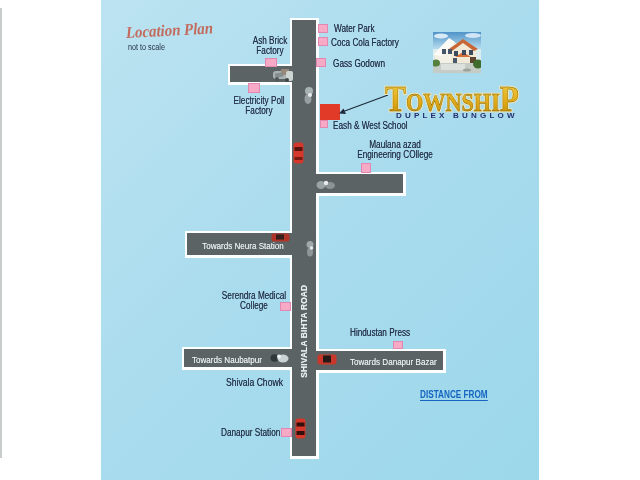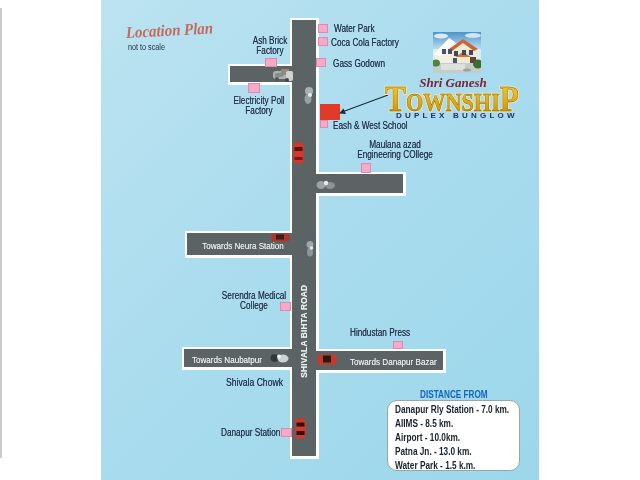--- a/index.html
+++ b/index.html
@@ -130,47 +130,37 @@
     <rect x="36" y="18" width="4" height="5" fill="#3c4a5e"></rect>
     <rect x="37" y="25" width="6" height="10" fill="#5e4630"></rect>
     <rect x="20" y="26" width="4" height="5" fill="#4a586c"></rect>
     <rect x="0" y="31" width="48" height="10" fill="#c5cbc5"></rect>
     <rect x="8" y="32" width="24" height="6" fill="#dde1dd"></rect>
     <ellipse cx="3" cy="31" rx="4" ry="3.5" fill="#55803e"></ellipse>
     <ellipse cx="45" cy="32" rx="5" ry="4.5" fill="#3f6b2c"></ellipse>
     <ellipse cx="34" cy="38" rx="4" ry="1.5" fill="#9aa39a"></ellipse>
   </svg>
 
-  <div class="abs" style="left:408px;top:74.5px;width:90px;text-align:center;font-family:'Liberation Serif',serif;font-style:italic;font-weight:bold;font-size:13px;color:#7b2433">Shri Ganesh</div>
 
   <svg class="abs" style="left:382px;top:84px" width="140" height="30" viewBox="0 0 140 30">
     <defs>
       <linearGradient id="gold" x1="0" y1="0" x2="0" y2="1">
         <stop offset="0" stop-color="#f2d24a"></stop>
         <stop offset="0.55" stop-color="#e2ac1a"></stop>
         <stop offset="1" stop-color="#c08a08"></stop>
       </linearGradient>
     </defs>
     <text x="70" y="26.5" text-anchor="middle" font-family="Liberation Serif" font-weight="bold" stroke="#efe6b4" stroke-width="2.5" fill="none" textLength="134" lengthAdjust="spacingAndGlyphs" font-size="25.5"><tspan font-size="36">T</tspan><tspan>OWNSHI</tspan><tspan font-size="36">P</tspan></text>
     <text x="70" y="26.5" text-anchor="middle" font-family="Liberation Serif" font-weight="bold" fill="url(#gold)" stroke="#7a5c00" stroke-width="0.4" textLength="134" lengthAdjust="spacingAndGlyphs" font-size="25.5"><tspan font-size="36">T</tspan><tspan>OWNSHI</tspan><tspan font-size="36">P</tspan></text>
   </svg>
 
   <div class="abs" style="left:396px;top:110.5px;width:120px;text-align:center;white-space:nowrap;font-size:8px;font-weight:bold;letter-spacing:3.2px;color:#252f6e">DUPLEX BUNGLOW</div>
 
   <div class="abs" style="left:420px;top:387.5px;font-size:10.5px;font-weight:bold;color:#1565c0;border-bottom:1.5px solid #1565c0;padding-bottom:0.5px;transform:scaleX(0.78);transform-origin:0 0">DISTANCE FROM</div>
 
-  <div class="abs" style="left:387px;top:400px;width:133px;height:71px;background:#fff;border:1px solid #9aa4aa;border-radius:10px;box-sizing:border-box">
-    <div style="position:absolute;left:7px;top:2px;font-size:11px;line-height:13.9px;color:#16222e;font-weight:bold;white-space:nowrap;transform:scaleX(0.75);transform-origin:0 0">
-      Danapur Rly Station - 7.0 km.<br>
-      AIIMS - 8.5 km.<br>
-      Airport - 10.0km.<br>
-      Patna Jn. -  13.0 km.<br>
-      Water Park - 1.5 k.m.
-    </div>
-  </div>
 
   <svg class="abs" style="left:273px;top:68px" width="21" height="14" viewBox="0 0 21 14">
     <rect x="0" y="3" width="20" height="8" rx="3" fill="#aab3b2"></rect>
     <rect x="8" y="1" width="8" height="6" fill="#96897a"></rect>
     <rect x="13" y="3" width="7" height="10" rx="2" fill="#cdd4d2"></rect>
     <rect x="2" y="5" width="8" height="4" fill="#848e8e" transform="rotate(-8 6 7)"></rect>
     <circle cx="4" cy="11" r="2" fill="#4e5658"></circle>
     <circle cx="14" cy="12" r="2" fill="#3e4648"></circle>
   </svg>
 

